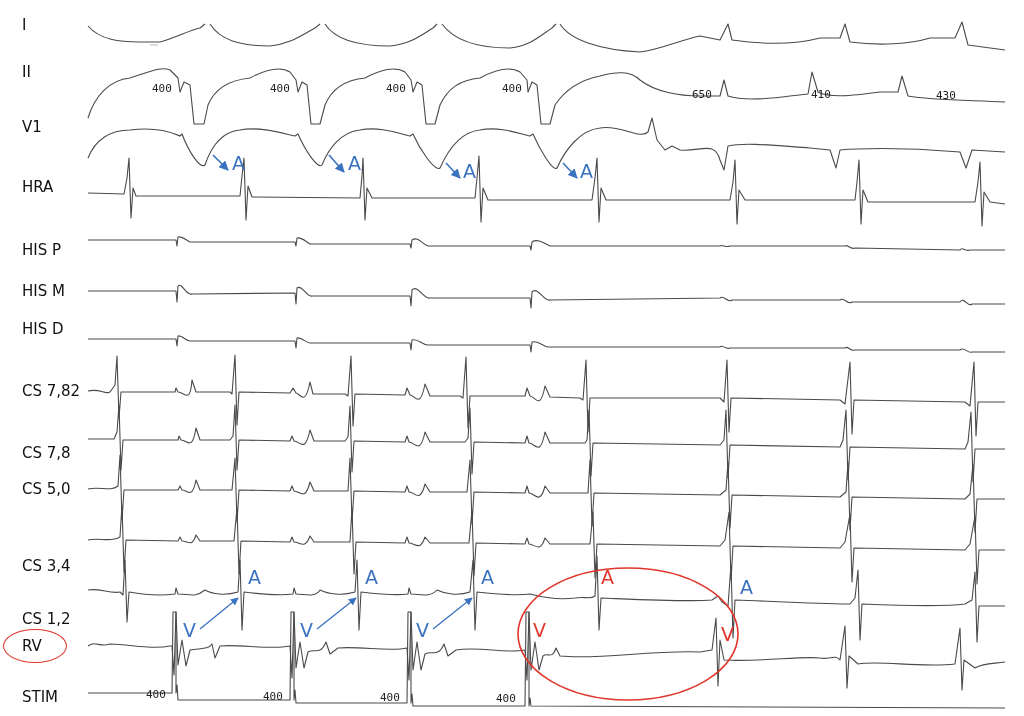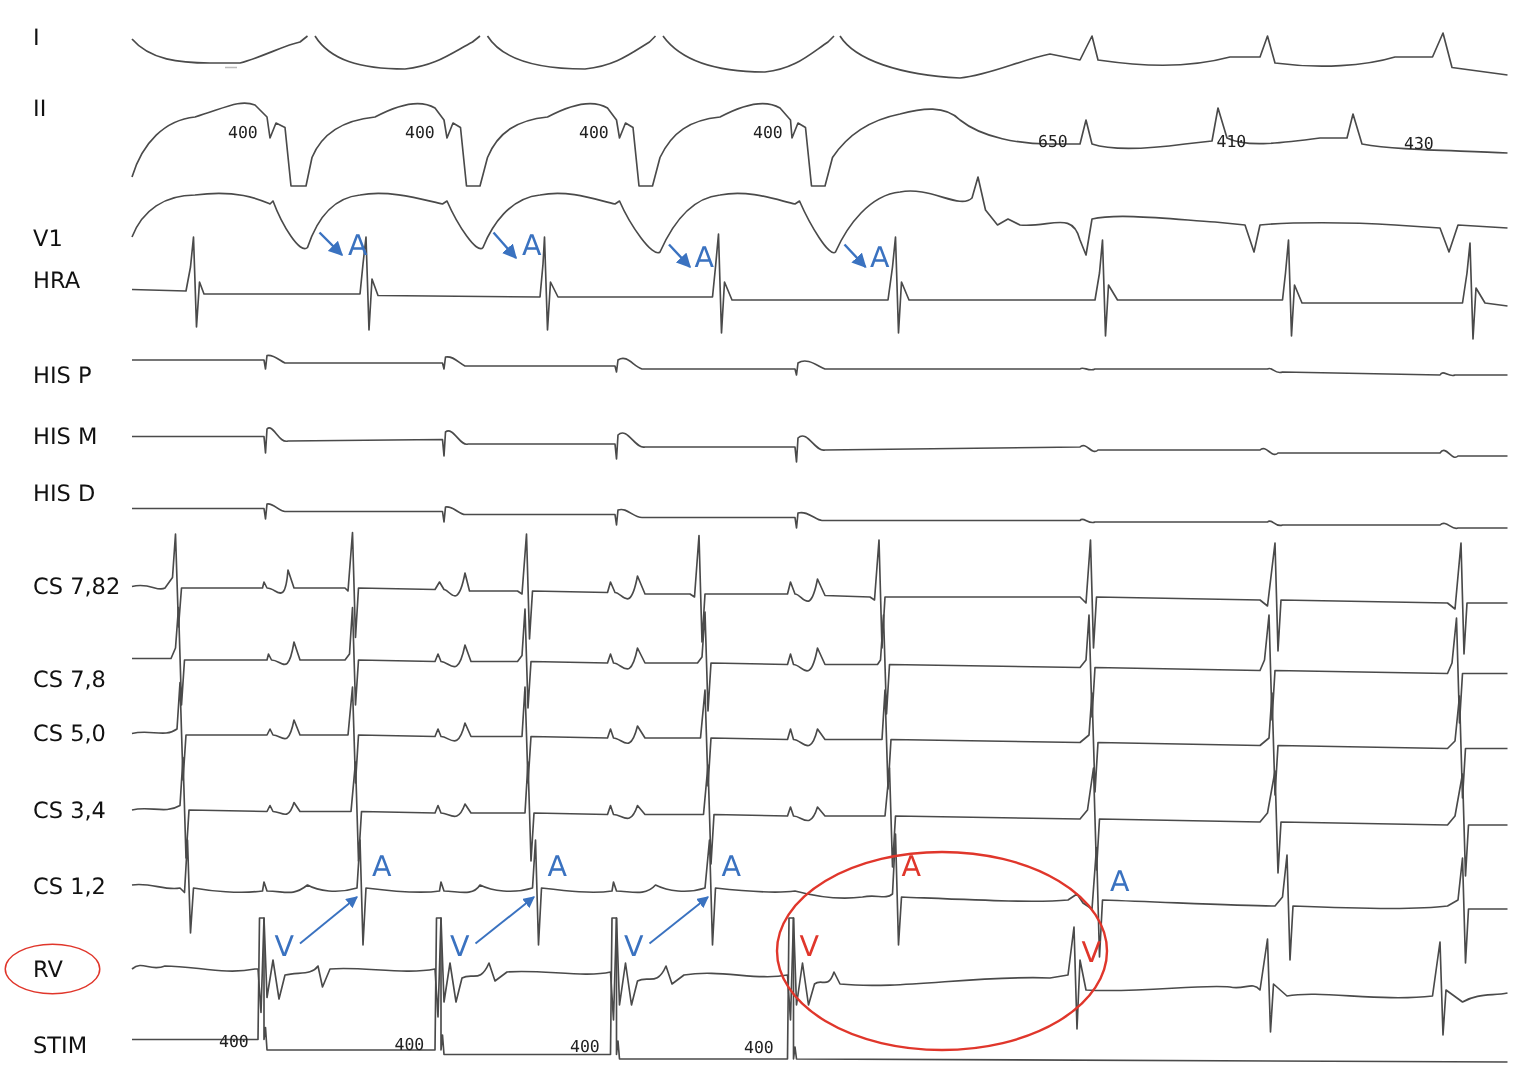--- a/index.html
+++ b/index.html
@@ -11,30 +11,30 @@
   svg text.ann { font-family: "DejaVu Sans", sans-serif; font-size: 19px; }
   .trace { fill: none; stroke: #4a4a4a; stroke-width: 1.1; stroke-linejoin: round; }
 </style>
 </head>
 <body>
 
 <div id="stage">
 
   <div class="lead-label" style="top:16px">I</div>
   <div class="lead-label" style="top:63px">II</div>
-  <div class="lead-label" style="top:150px">V1</div>
+  <div class="lead-label" style="top:118px">V1</div>
   <div class="lead-label" style="top:178px">HRA</div>
   <div class="lead-label" style="top:241px">HIS P</div>
   <div class="lead-label" style="top:282px">HIS M</div>
   <div class="lead-label" style="top:320px">HIS D</div>
   <div class="lead-label" style="top:382px">CS 7,82</div>
   <div class="lead-label" style="top:444px">CS 7,8</div>
   <div class="lead-label" style="top:480px">CS 5,0</div>
-  <div class="lead-label" style="top:531px">CS 3,4</div>
-  <div class="lead-label" style="top:582px">CS 1,2</div>
+  <div class="lead-label" style="top:557px">CS 3,4</div>
+  <div class="lead-label" style="top:610px">CS 1,2</div>
   <div class="rv-ring"></div>
   <div class="lead-label" style="top:637px">RV</div>
   <div class="lead-label" style="top:688px">STIM</div>
 
   <svg width="1024" height="716" viewBox="0 0 1024 716" style="position:absolute;left:0;top:0">
     <defs>
       <marker id="arrBlue" viewBox="0 0 10 10" refX="9" refY="5" markerWidth="6" markerHeight="6" orient="auto">
         <path d="M0,0 L10,5 L0,10 z" fill="#3a72c0"></path>
       </marker>
     </defs>

